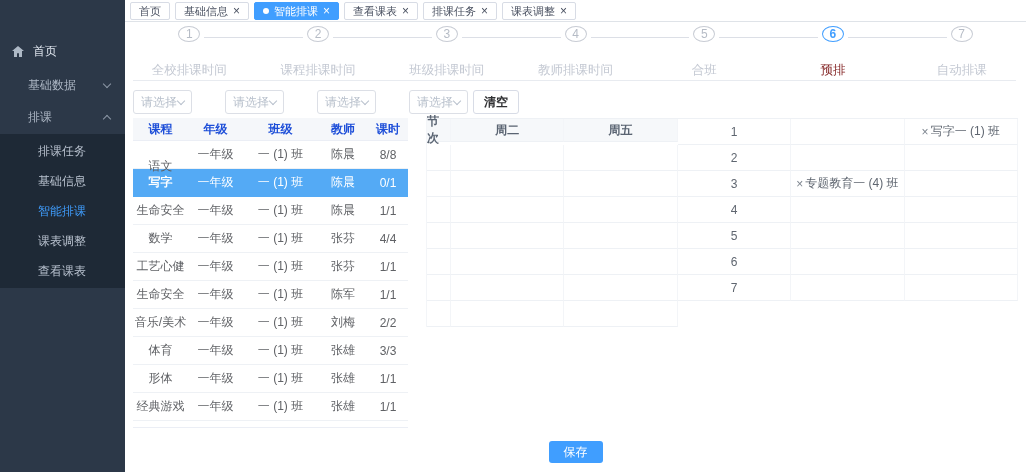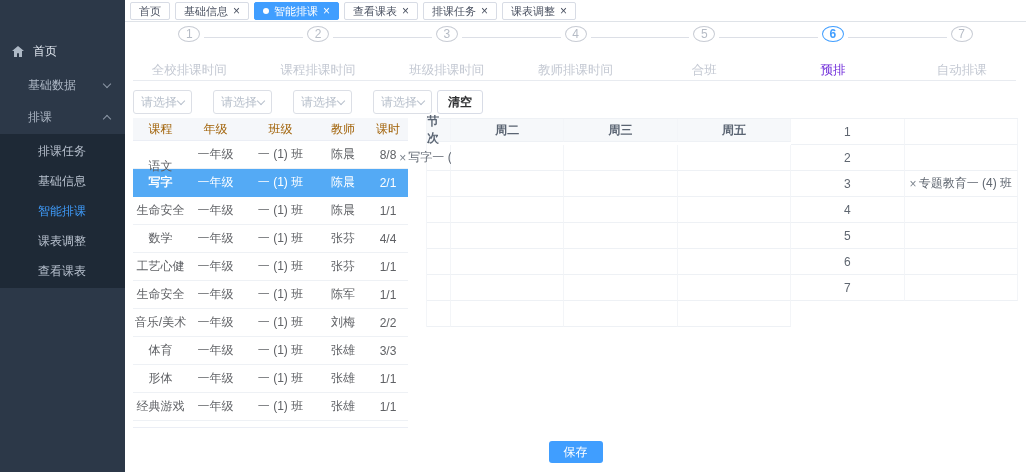--- a/index.html
+++ b/index.html
@@ -29,34 +29,34 @@
   .tab .dot{width:6px;height:6px;border-radius:50%;background:#fff}
   .tab.active{background:#409eff;border-color:#409eff;color:#fff}
   .tab .close{font-size:12px;line-height:10px}
 
   .steps{position:absolute;left:0;top:26px;width:100%;height:46px;display:flex}
   .step{flex:1;position:relative;display:flex;flex-direction:column;align-items:center}
   .step .line{position:absolute;top:11px;left:calc(50% + 15px);width:calc(100% - 30px);height:1px;background:#dcdfe6}
   .step .circle{width:22px;height:22px;border:1px solid #c8ccd4;border-radius:50%;background:#fff;display:flex;align-items:center;justify-content:center;color:#b6bcc6;font-size:12px;z-index:1}
   .step .label{margin-top:20px;font-size:12.5px;color:#c3c8d2;white-space:nowrap}
   .step.active .circle{border:1.5px solid #409eff;color:#409eff;font-weight:bold}
-  .step.active .label{color:#6d28d9}
+  .step.active .label{color:#7f1d1d}
 
   .divider{position:absolute;left:8px;right:10px;top:80px;border-top:1px solid #e8ebf0}
 
   .filters{position:absolute;left:8px;top:90px;height:24px;display:flex;align-items:center}
-  .selects{display:flex;gap:21px}
+  .selects{display:flex;gap:33px}
   .select{width:59px;height:24px;border:1px solid #dcdfe6;border-radius:3px;background:#fff;display:flex;align-items:center;justify-content:space-between;padding:0 7px;color:#b8c0cc;cursor:pointer}
   .sel-chev{width:6px;height:6px;border-right:1px solid #b8c0cc;border-bottom:1px solid #b8c0cc;transform:rotate(45deg);margin-top:-3px}
   .clear-btn{margin-left:5px;height:24px;padding:0 10px;border:1px solid #d8dce6;border-radius:3px;background:#fff;font-weight:bold;font-size:12px;color:#303133;cursor:pointer}
 
   
   .course-table{position:absolute;left:8px;top:118px;width:275px;height:310px;overflow:hidden;border-bottom:1px solid #ebeef5}
   .ct-row{display:flex;height:28px;align-items:center;border-bottom:1px solid #eef1f5}
-  .ct-head{height:23px;background:#f5f7fa;border-bottom:1px solid #ebeef5;font-weight:normal;color:#a16207}
+  .ct-head{height:23px;background:#f5f7fa;border-bottom:1px solid #ebeef5;font-weight:bold;color:#1d4ed8}
   .ct-cell{text-align:center;white-space:nowrap;overflow:hidden}
   .ct-row.selected{background:#54aaf5;border-color:#54aaf5;color:#fff;cursor:pointer}
   .ct-row.ghost{border-bottom:none}
 
   
   .schedule{position:absolute;left:301px;top:118px;width:592px;border-top:1px solid #eef1f5;border-left:1px solid #f3f5f8;display:grid;grid-template-columns:24px repeat(5,1fr)}
   .g-cell{border-right:1px solid #f3f5f8;border-bottom:1px solid #eef1f5;display:flex;align-items:center;justify-content:center;background:#fff}
   .g-head{height:23px;background:#f6f8fa;font-weight:bold;color:#5a6472}
   .g-period{height:26px;color:#5f6670}
   .g-slot{height:26px;cursor:pointer}
@@ -198,21 +198,21 @@
             <span class="ct-cell" style="width: 55px;">一年级</span>
             <span class="ct-cell" style="width: 75px;">一 (1) 班</span>
             <span class="ct-cell" style="width: 50px;">陈晨</span>
             <span class="ct-cell" style="width: 40px;">8/8</span>
           </div>
           <div class="ct-row selected">
             <span class="ct-cell" style="width: 55px; font-weight: bold;">写字</span>
             <span class="ct-cell" style="width: 55px;">一年级</span>
             <span class="ct-cell" style="width: 75px;">一 (1) 班</span>
             <span class="ct-cell" style="width: 50px;">陈晨</span>
-            <span class="ct-cell" style="width: 40px;">2/1</span>
+            <span class="ct-cell" style="width: 40px;">0/1</span>
           </div>
           <div class="ct-row">
             <span class="ct-cell" style="width: 55px;">生命安全</span>
             <span class="ct-cell" style="width: 55px;">一年级</span>
             <span class="ct-cell" style="width: 75px;">一 (1) 班</span>
             <span class="ct-cell" style="width: 50px;">陈晨</span>
             <span class="ct-cell" style="width: 40px;">1/1</span>
           </div>
           <div class="ct-row">
             <span class="ct-cell" style="width: 55px;">数学</span>
@@ -263,21 +263,20 @@
             <span class="ct-cell" style="width: 50px;">张雄</span>
             <span class="ct-cell" style="width: 40px;">1/1</span>
           </div>
           <div class="ct-row ghost"></div>
         </div>
     </div>
 
     <div class="schedule" id="grid">
         <div class="g-cell g-head">节次</div>
         <div class="g-cell g-head">周二</div>
-        <div class="g-cell g-head">周三</div>
         <div class="g-cell g-head">周五</div>
         <div class="g-cell g-period">1</div>
         <div class="g-cell g-slot"></div>
         <div class="g-cell g-slot">
           <span class="evt">
             <i class="evt-x">×</i>
             <span>写字一 (1) 班</span>
           </span>
         </div>
         <div class="g-cell g-slot"></div>

